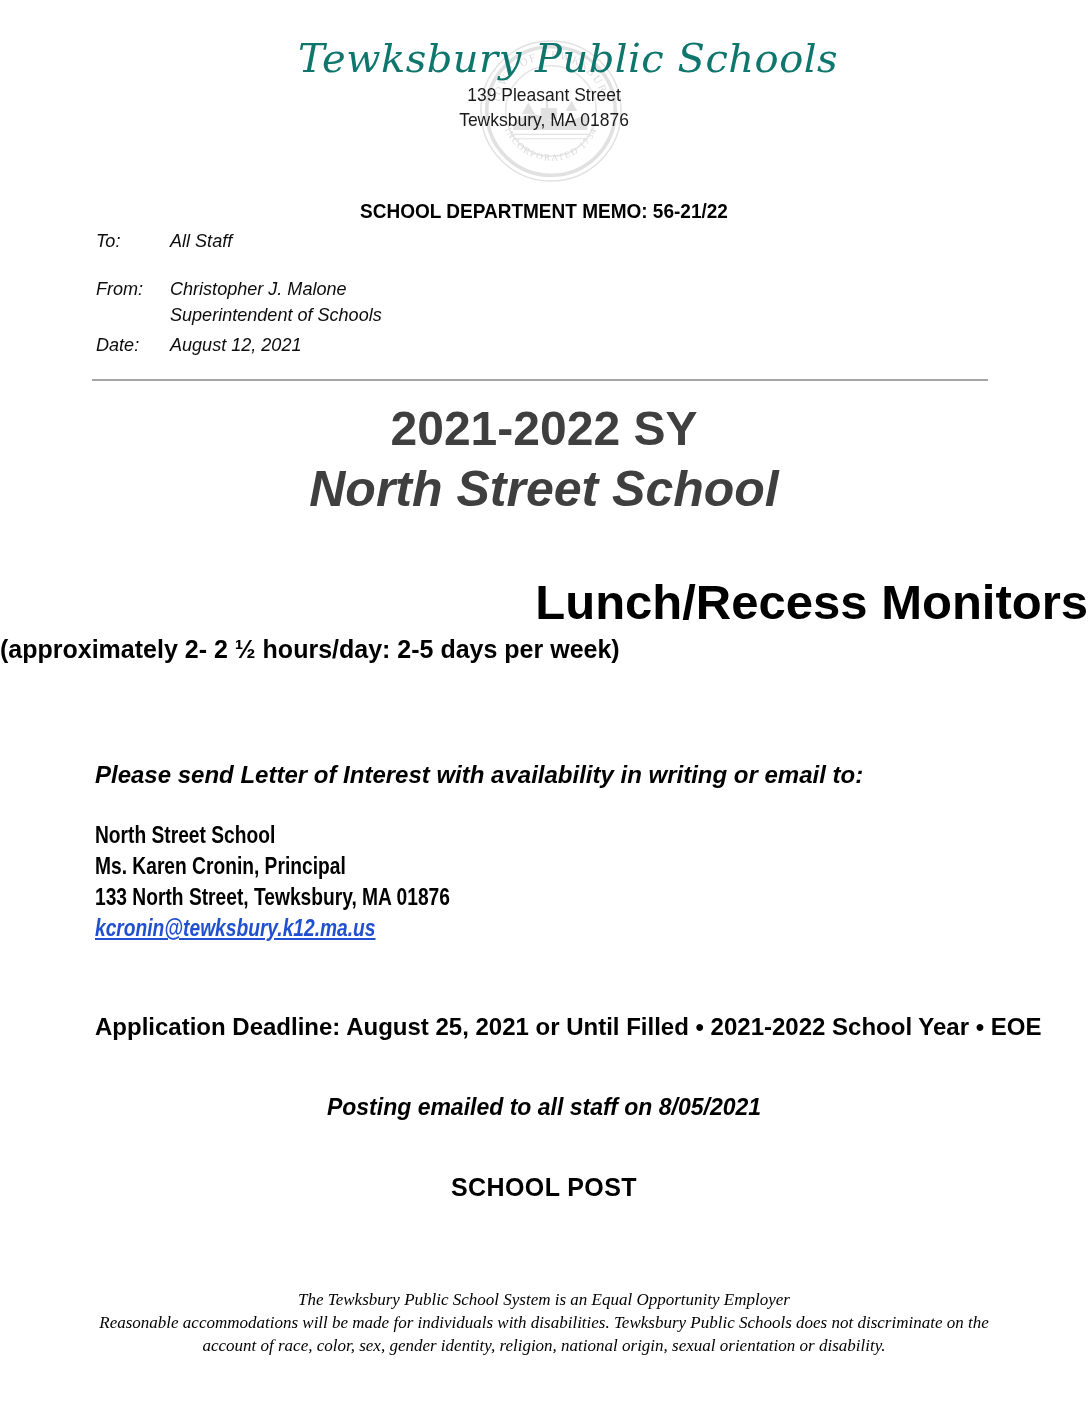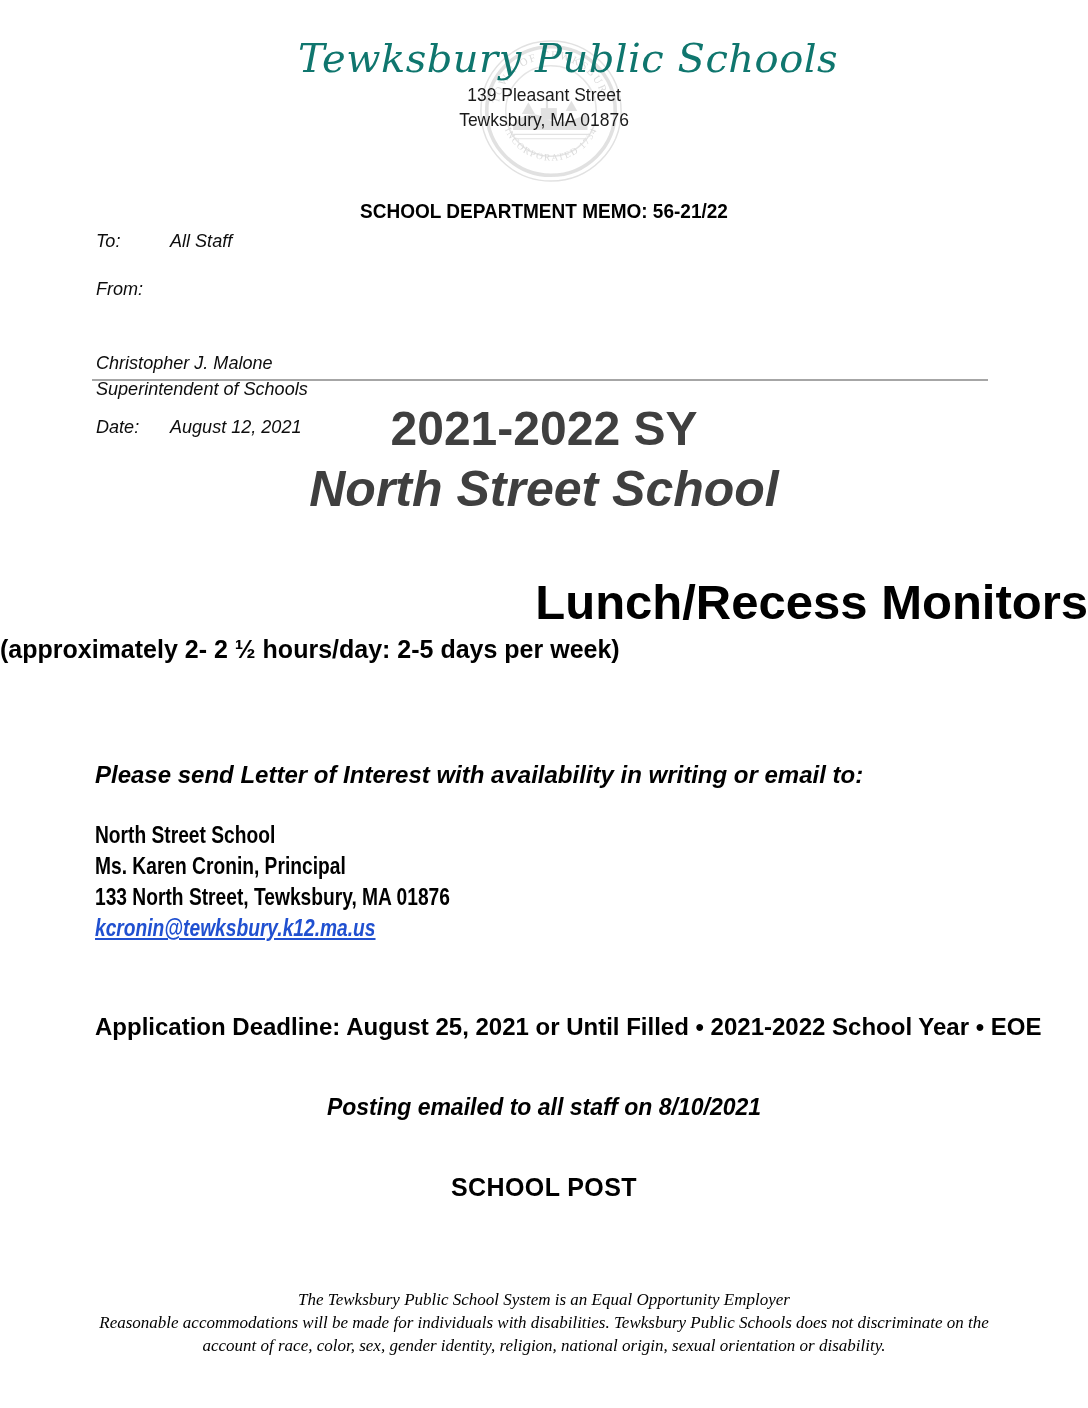--- a/index.html
+++ b/index.html
@@ -83,21 +83,21 @@
   }
   .memo-row {
     display: flex;
     align-items: flex-start;
     font-style: italic;
     font-size: 19px;
     line-height: 26px;
     color: #0d0d0d;
   }
   .memo-row.to    { margin-bottom: 22px; }
-  .memo-row.from  { margin-bottom: 12px; flex-direction: column; }
+  .memo-row.from  { margin-bottom: 4px; }
   .memo-label {
     width: 74px;
     flex: 0 0 74px;
     font-style: italic;
     transform: scaleX(0.95);
     transform-origin: left center;
   }
   .memo-value {
     font-style: italic;
     transform: scaleX(0.95);
@@ -353,21 +353,21 @@
     <span class="cline cond-left">Ms. Karen Cronin, Principal</span>
     <span class="cline cond-left">133 North Street, Tewksbury, MA  01876</span>
     <span class="cline cond-left"><a class="email-link" href="#">kcronin@tewksbury.k12.ma.us</a></span>
   </div>
 
   <div class="deadline">
     <span class="cond-left">Application Deadline: August 25, 2021 or Until Filled •  2021-2022 School Year  •  EOE</span>
   </div>
 
   <div class="posting">
-    <span class="cond">Posting emailed to all staff on 8/10/2021</span>
+    <span class="cond">Posting emailed to all staff on 8/05/2021</span>
   </div>
 
   <div class="please-post">
     <span>SCHOOL POST</span>
   </div>
 
   <div class="footer">
     <div class="f1">The Tewksbury Public School System is an Equal Opportunity Employer</div>
     <div class="f2">Reasonable accommodations will be made for individuals with disabilities.   Tewksbury Public Schools does not discriminate on the</div>
     <div class="f3">account of race, color, sex, gender identity, religion, national origin, sexual orientation or disability.</div>

